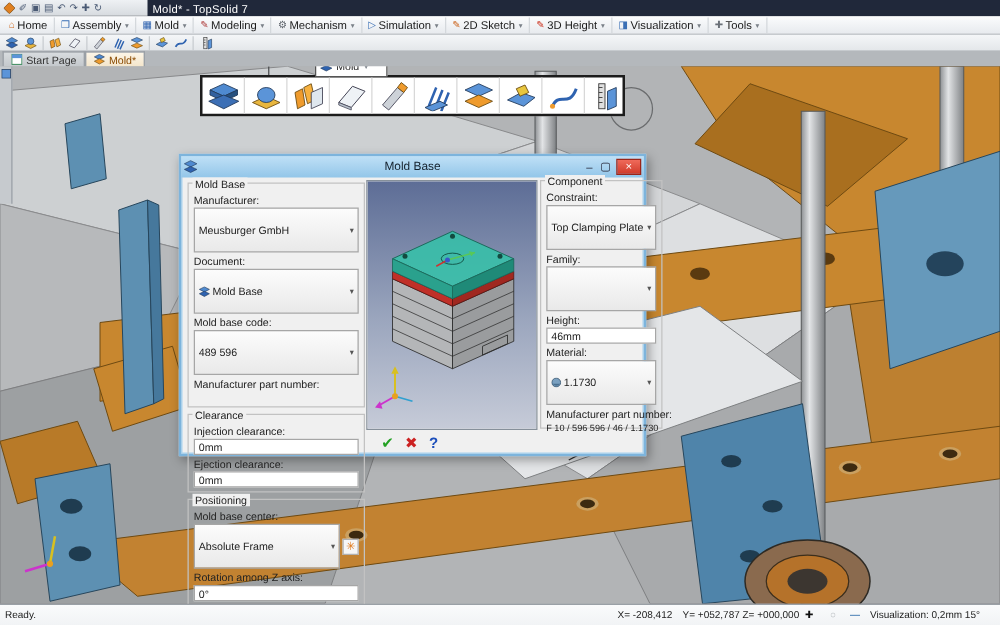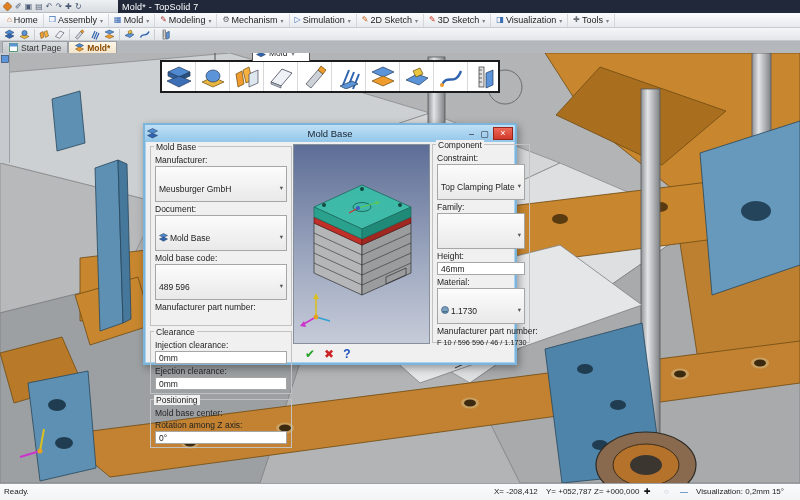--- a/index.html
+++ b/index.html
@@ -30,21 +30,21 @@
   .rtab:nth-child(9) .rt-ic{color:#3a6fb5}.rtab:nth-child(10) .rt-ic{color:#6a7078}
   
   #toolrow{left:0;top:28px;width:800px;height:13px;background:linear-gradient(#f4f6f8,#e4e7ea);
        border-bottom:1px solid #c6cace;display:flex;align-items:center;gap:2px;padding-left:3px;}
   .tb-ic{width:13px;height:11px;display:flex;align-items:center;justify-content:center;}
   .tb-sep{width:1px;height:11px;background:#c8ccd0;margin:0 1px;}
   
   #doctabs{left:0;top:41px;width:800px;height:12px;background:#b4b8bc;display:flex;align-items:flex-end;padding-left:2px;}
   .dtab{display:flex;align-items:center;gap:3px;height:12px;padding:0 6px;font-size:8.5px;
        border:1px solid #9aa0a6;border-bottom:none;background:linear-gradient(#d8dcdf,#c4c8cc);color:#333;}
-  .dtab.active{background:linear-gradient(#fdf6e8,#f4e6cc);color:#8a4a00;font-weight:bold;}
+  .dtab.active{background:linear-gradient(#fdf6e8,#f4e6cc);color:#8a4a00;font-weight:normal;}
   
   #viewport{left:0;top:53px;width:800px;height:430px;overflow:hidden;}
   #watermark{left:80px;top:355px;width:700px;font-size:46px;font-weight:bold;
        color:rgba(90,90,90,.22);letter-spacing:6px;pointer-events:none;}
   #leftstrip{left:0;top:0;width:10px;height:110px;background:#c6cace;border-right:1px solid #9aa0a6;
        display:flex;flex-direction:column;align-items:center;padding-top:2px;gap:2px;}
   
   #palette-tab{left:252px;top:-9px;width:58px;height:17px;background:#fff;border:1px solid #555;
        border-bottom:none;display:flex;align-items:center;gap:3px;padding:0 3px;font-size:8.5px;z-index:6;}
   #palette-box{left:160px;top:7px;width:340px;height:33px;background:#fff;border:2px solid #1c1c1c;
@@ -58,21 +58,21 @@
   #dlg-title{left:0;top:0;width:100%;height:17px;background:linear-gradient(#bfe0f6,#93c6e9);
        display:flex;align-items:center;padding:0 2px;}
   #dlg-title-text{position:absolute;left:0;width:100%;text-align:center;font-size:9.5px;color:#15222e;}
   .dlg-sysbtn{font-size:9px;color:#223;width:13px;text-align:center;z-index:2;}
   #dlg-close{width:20px;height:13px;background:linear-gradient(#ef6a5a,#d03a2a);border:1px solid #9a2418;
        color:#fff;font-size:9px;line-height:11px;text-align:center;z-index:2;margin-left:2px;}
   .grp{position:relative;border:1px solid #c2c2c2;padding:6px 4px 3px;margin-bottom:5px;}
   .gt{position:absolute;top:-5px;left:3px;background:#f0f0f0;padding:0 2px;font-size:8.5px;color:#222;}
   .lbl{font-size:8.5px;color:#222;margin:2px 0 1px;white-space:nowrap;}
   .combo{height:13px;border:1px solid #a6a6a6;background:linear-gradient(#fcfcfc,#e9e9e9);
-       display:flex;align-items:flex-start;font-size:8.5px;padding:17px 3px;gap:2px;white-space:nowrap;}
+       display:flex;align-items:center;font-size:8.5px;padding:17px 3px;gap:2px;white-space:nowrap;}
   .combo .arr{margin-left:auto;color:#555;font-size:6.5px;}
   .field{height:13px;border:1px solid #a6a6a6;background:#fff;font-size:8.5px;
        padding:0 3px;display:flex;align-items:center;}
   #left-col{left:5px;top:21px;width:142px;}
   #preview{left:148px;top:19px;width:137px;height:200px;border:1px solid #86909a;}
   #right-col{left:287px;top:19px;width:98px;}
   #right-col .grp{height:199px;}
   .partnum-val{font-size:7.3px;color:#222;margin-top:2px;white-space:nowrap;}
   #dlg-btns{left:160px;top:222px;display:flex;gap:9px;font-size:12px;}
   #btn-ok{color:#23a123;font-weight:bold;}
@@ -143,21 +143,21 @@
         <span>Simulation</span>
         <span class="rt-arr">▾</span>
       </div>
     <div class="rtab">
         <span class="rt-ic">✎</span>
         <span>2D Sketch</span>
         <span class="rt-arr">▾</span>
       </div>
     <div class="rtab">
         <span class="rt-ic">✎</span>
-        <span>3D Sketch</span>
+        <span>3D Height</span>
         <span class="rt-arr">▾</span>
       </div>
     <div class="rtab">
         <span class="rt-ic">◨</span>
         <span>Visualization</span>
         <span class="rt-arr">▾</span>
       </div>
     <div class="rtab">
         <span class="rt-ic">✚</span>
         <span>Tools</span>
@@ -436,20 +436,27 @@
         <div class="grp">
           <span class="gt">Clearance</span>
           <div class="lbl">Injection clearance:</div>
           <div class="field">0mm</div>
           <div class="lbl">Ejection clearance:</div>
           <div class="field">0mm</div>
         </div>
         <div class="grp">
           <span class="gt">Positioning</span>
           <div class="lbl">Mold base center:</div>
+          <div class="center-row">
+            <div class="combo" style="flex:1">
+                <span>Absolute Frame</span>
+                <span class="arr">▾</span>
+              </div>
+            <div class="target-btn"><span>✳</span></div>
+          </div>
           <div class="lbl">Rotation among Z axis:</div>
           <div class="field">0°</div>
         </div>
       </div>
 
       <div class="abs" id="preview">
         <svg width="135" height="198" viewBox="0 0 135 198">
           <defs>
               <linearGradient id="pv" x1="0" y1="0" x2="0" y2="1">
                 <stop offset="0" stop-color="#5d6d96"></stop>

